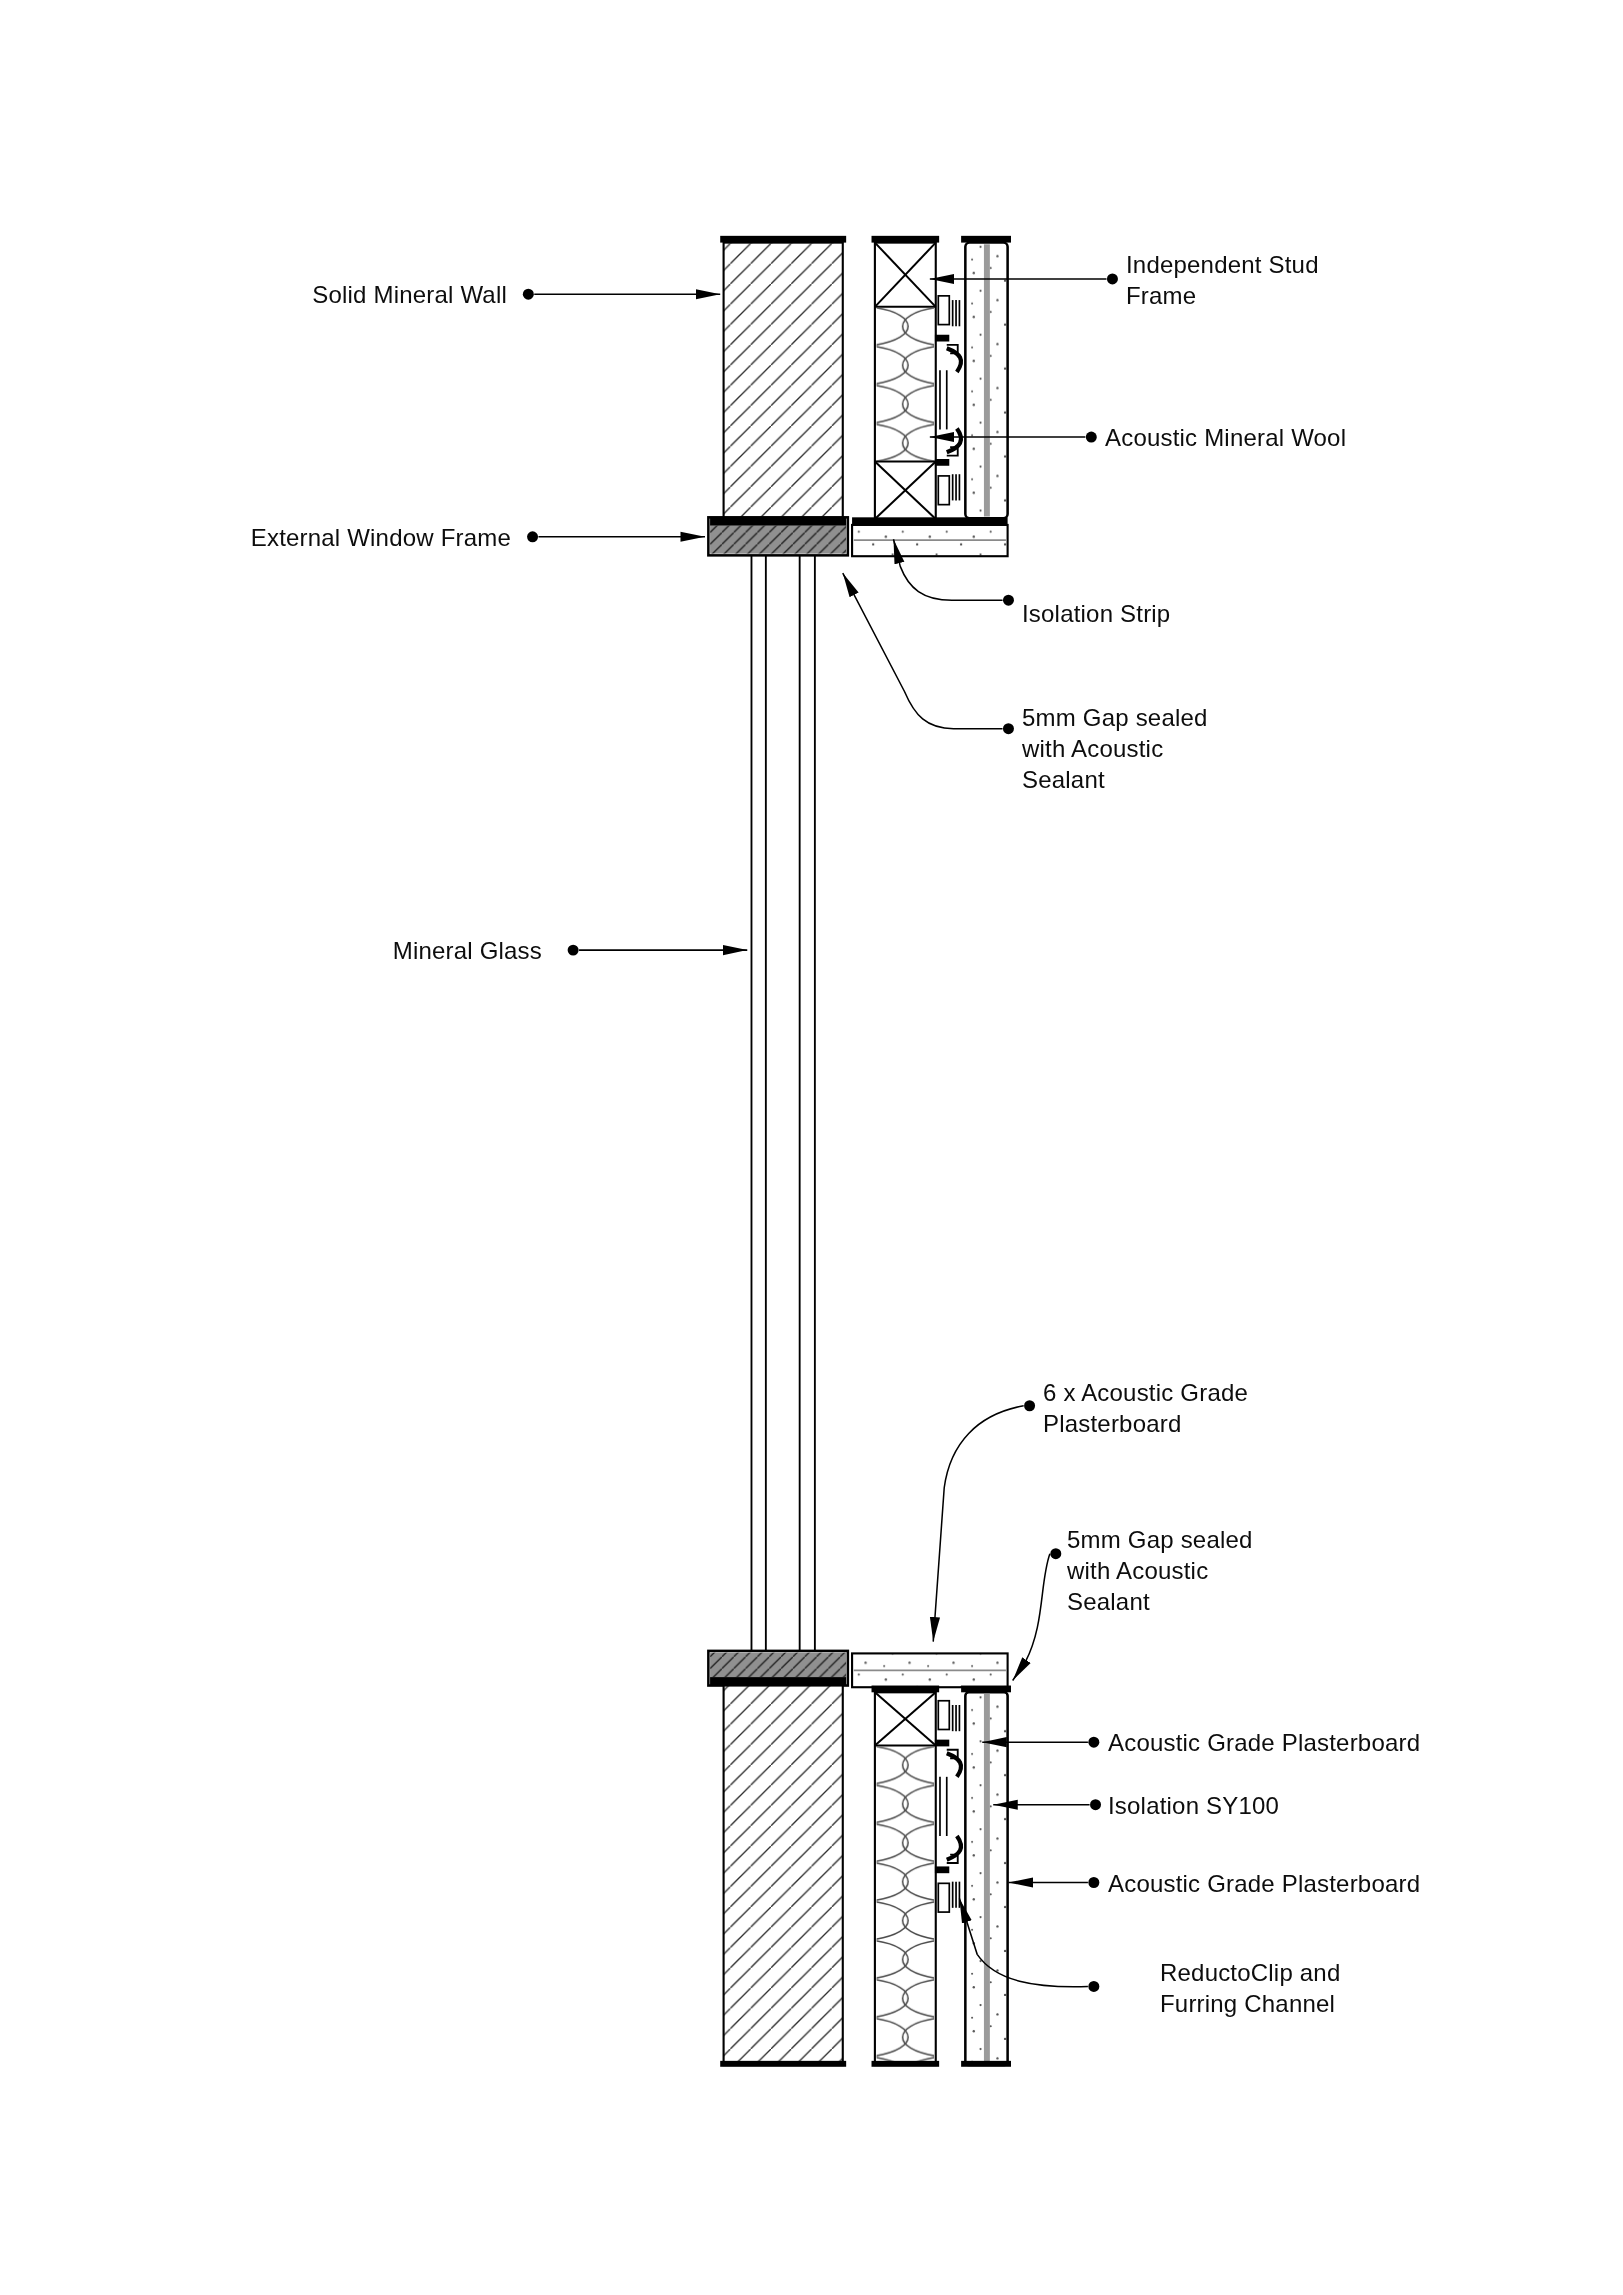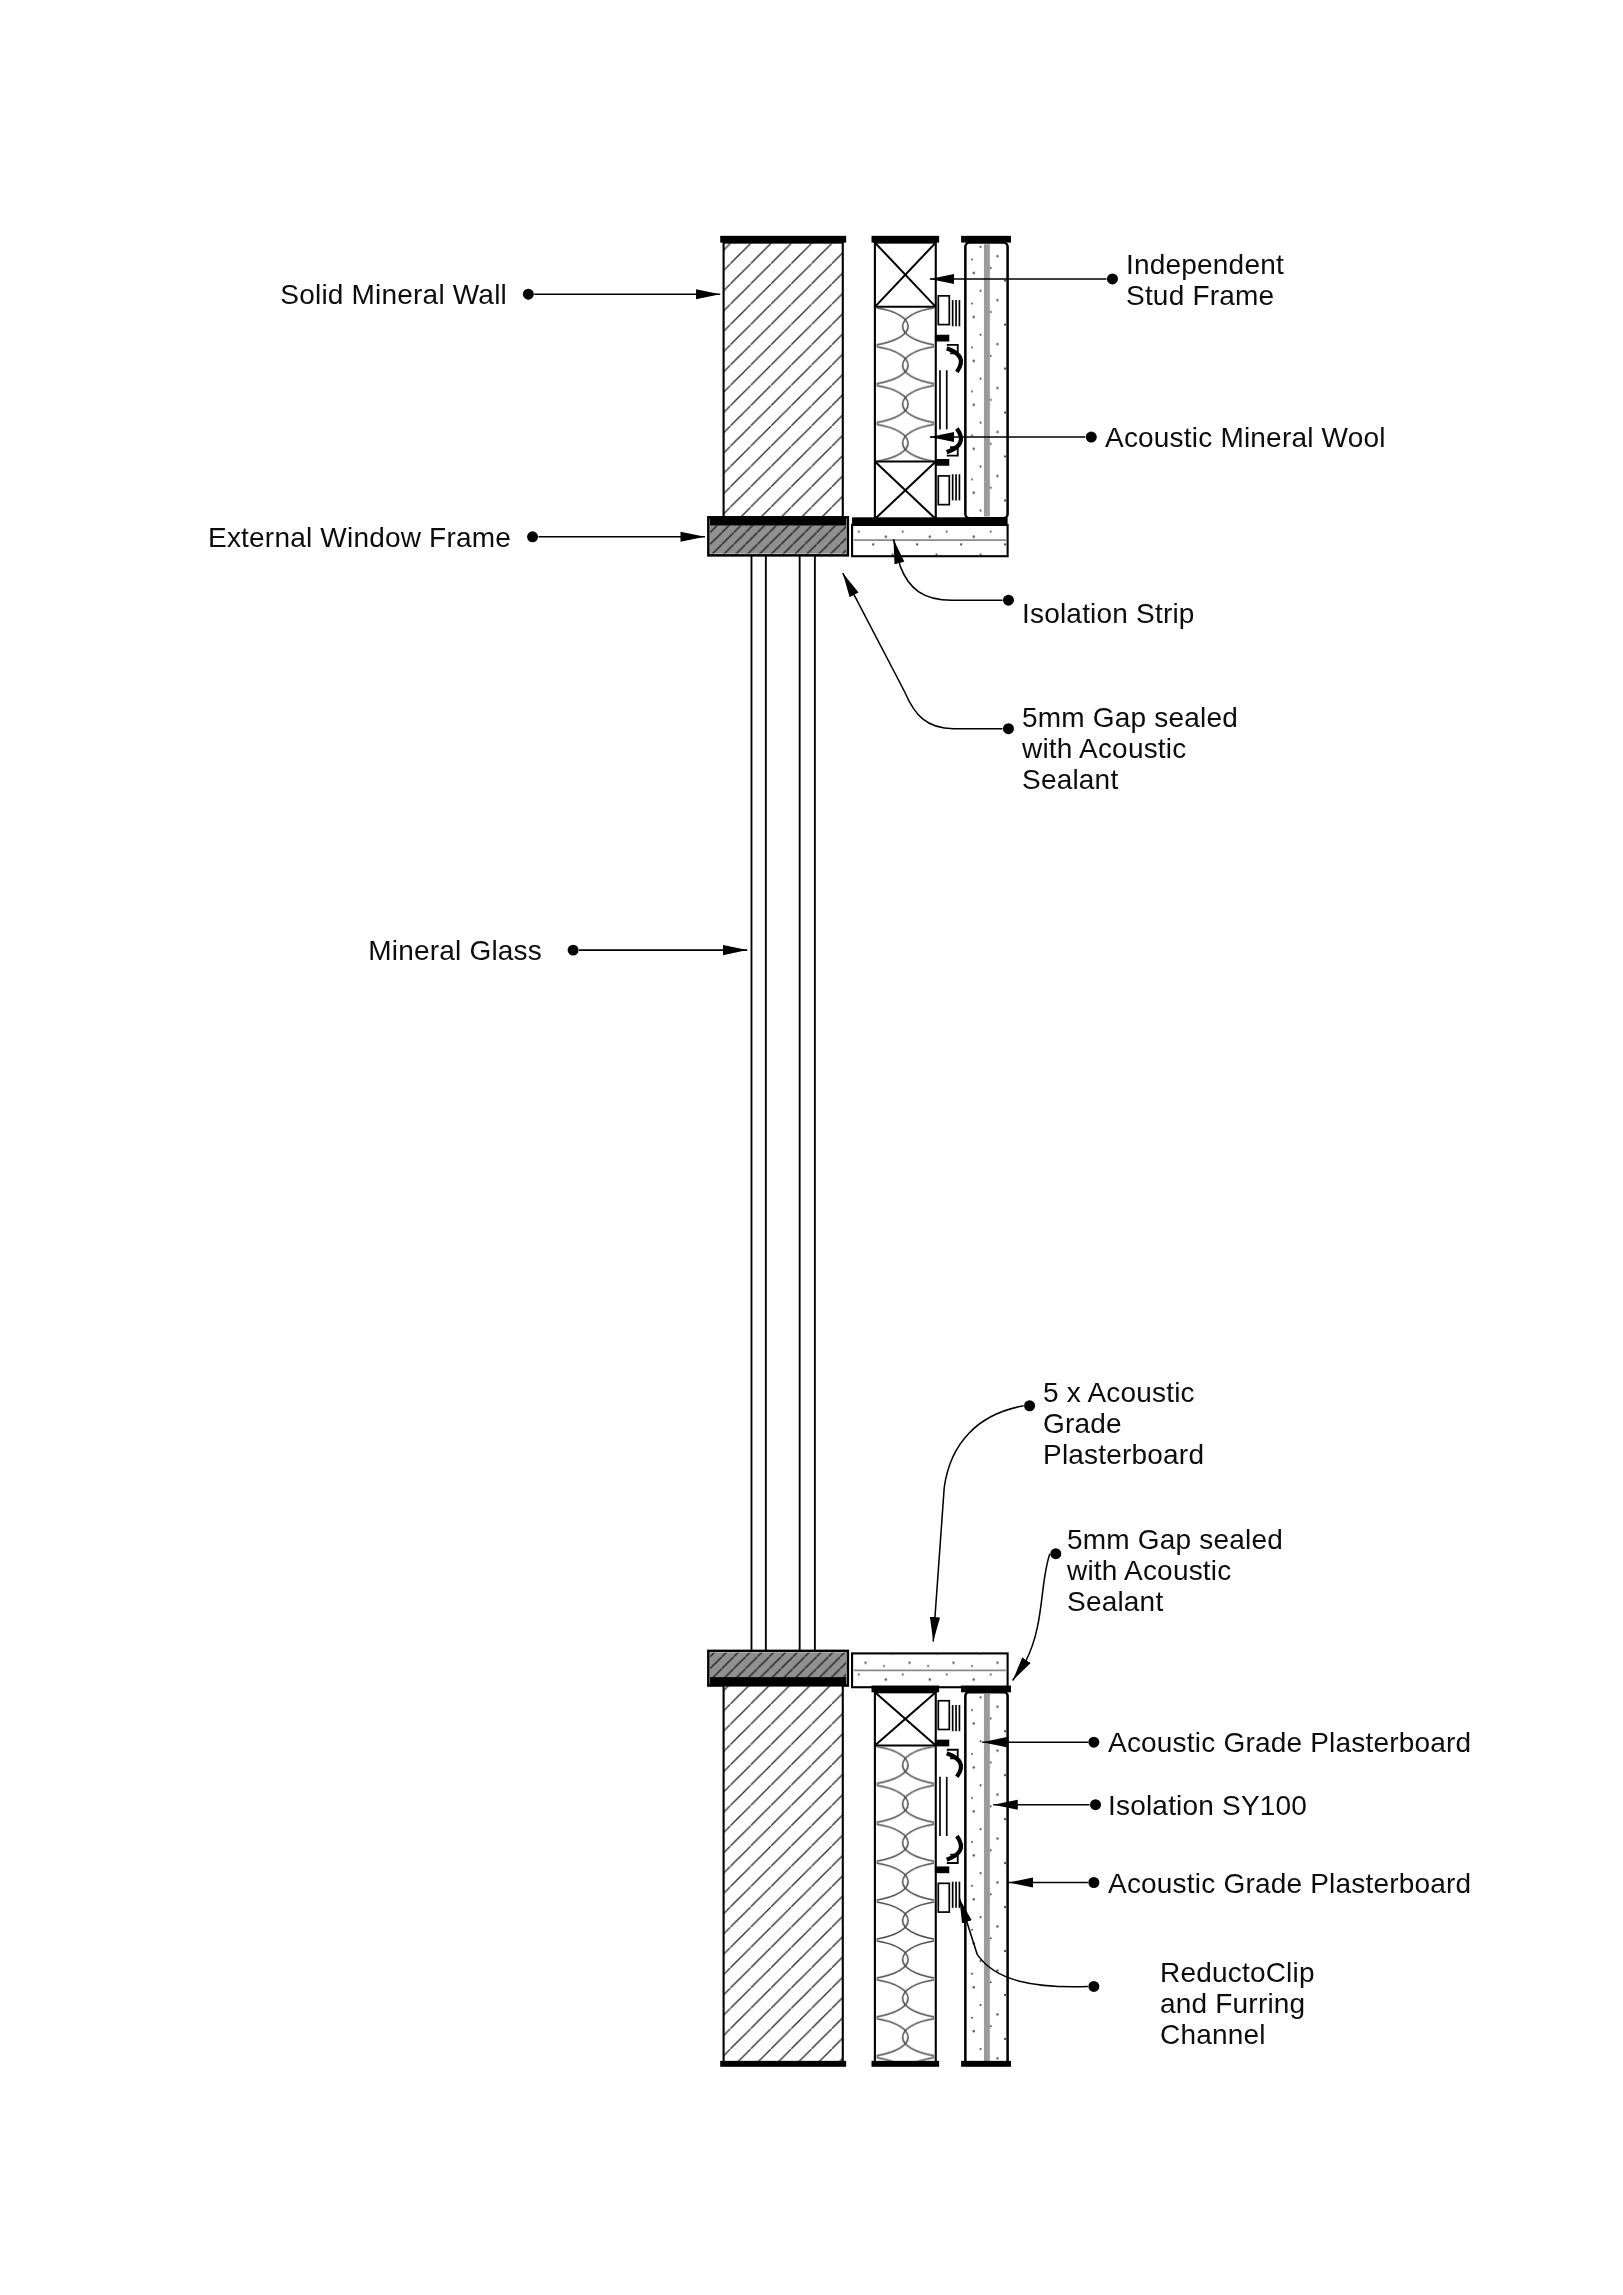--- a/index.html
+++ b/index.html
@@ -1,19 +1,19 @@
 <!DOCTYPE html>
 <html style="font-size:13.5px"><head>
 <meta charset="utf-8">
 <style>
   html,body{margin:0;padding:0;background:#ffffff;}
   body{width:1623px;height:2295px;position:relative;font-family:"Liberation Sans",sans-serif;}
   .stage{position:absolute;left:0;top:0;width:1623px;height:2295px;}
   svg.diagram{position:absolute;left:0;top:0;}
-  .callout{position:absolute;font-size:28px;line-height:31px;color:#0d0d0d;letter-spacing:0.2px;}
+  .callout{position:absolute;font-size:24px;line-height:31px;color:#0d0d0d;letter-spacing:0.2px;}
   .callout.right-align{text-align:right;white-space:nowrap;}
   .nowrap{white-space:nowrap;}
   
   #lbl-solid-external-wall{right:1116px;top:279px;}
   #lbl-external-window-frame{right:1112px;top:522px;margin-left:16px;}
   #lbl-external-glass{right:1081px;top:935px;}
   #lbl-independent-stud-frame{left:1126px;top:249px;width:194px;}
   #lbl-acoustic-mineral-wool{left:1105px;top:422px;}
   #lbl-isolation-strip{left:1022px;top:598px;}
   #lbl-gap-sealant-top{left:1022px;top:702px;width:225px;}
@@ -183,21 +183,21 @@
   </g>
 </svg>
 
 <div id="lbl-solid-external-wall" class="callout right-align">Solid Mineral Wall</div>
 <div id="lbl-external-window-frame" class="callout right-align">External Window Frame</div>
 <div id="lbl-external-glass" class="callout right-align">Mineral Glass</div>
 <div id="lbl-independent-stud-frame" class="callout">Independent Stud Frame</div>
 <div id="lbl-acoustic-mineral-wool" class="callout nowrap">Acoustic Mineral Wool</div>
 <div id="lbl-isolation-strip" class="callout nowrap">Isolation Strip</div>
 <div id="lbl-gap-sealant-top" class="callout">5mm Gap sealed with Acoustic Sealant</div>
-<div id="lbl-two-x-plasterboard" class="callout">5 x Acoustic Grade Plasterboard</div>
+<div id="lbl-two-x-plasterboard" class="callout">6 x Acoustic Grade Plasterboard</div>
 <div id="lbl-gap-sealant-bottom" class="callout">5mm Gap sealed with Acoustic Sealant</div>
 <div id="lbl-plasterboard-inner" class="callout nowrap">Acoustic Grade Plasterboard</div>
 <div id="lbl-tecsound" class="callout nowrap">Isolation SY100</div>
 <div id="lbl-plasterboard-outer" class="callout nowrap">Acoustic Grade Plasterboard</div>
 <div id="lbl-reductoclip" class="callout">ReductoClip and Furring Channel</div>
 
 </div>
 
 
 </body></html>

